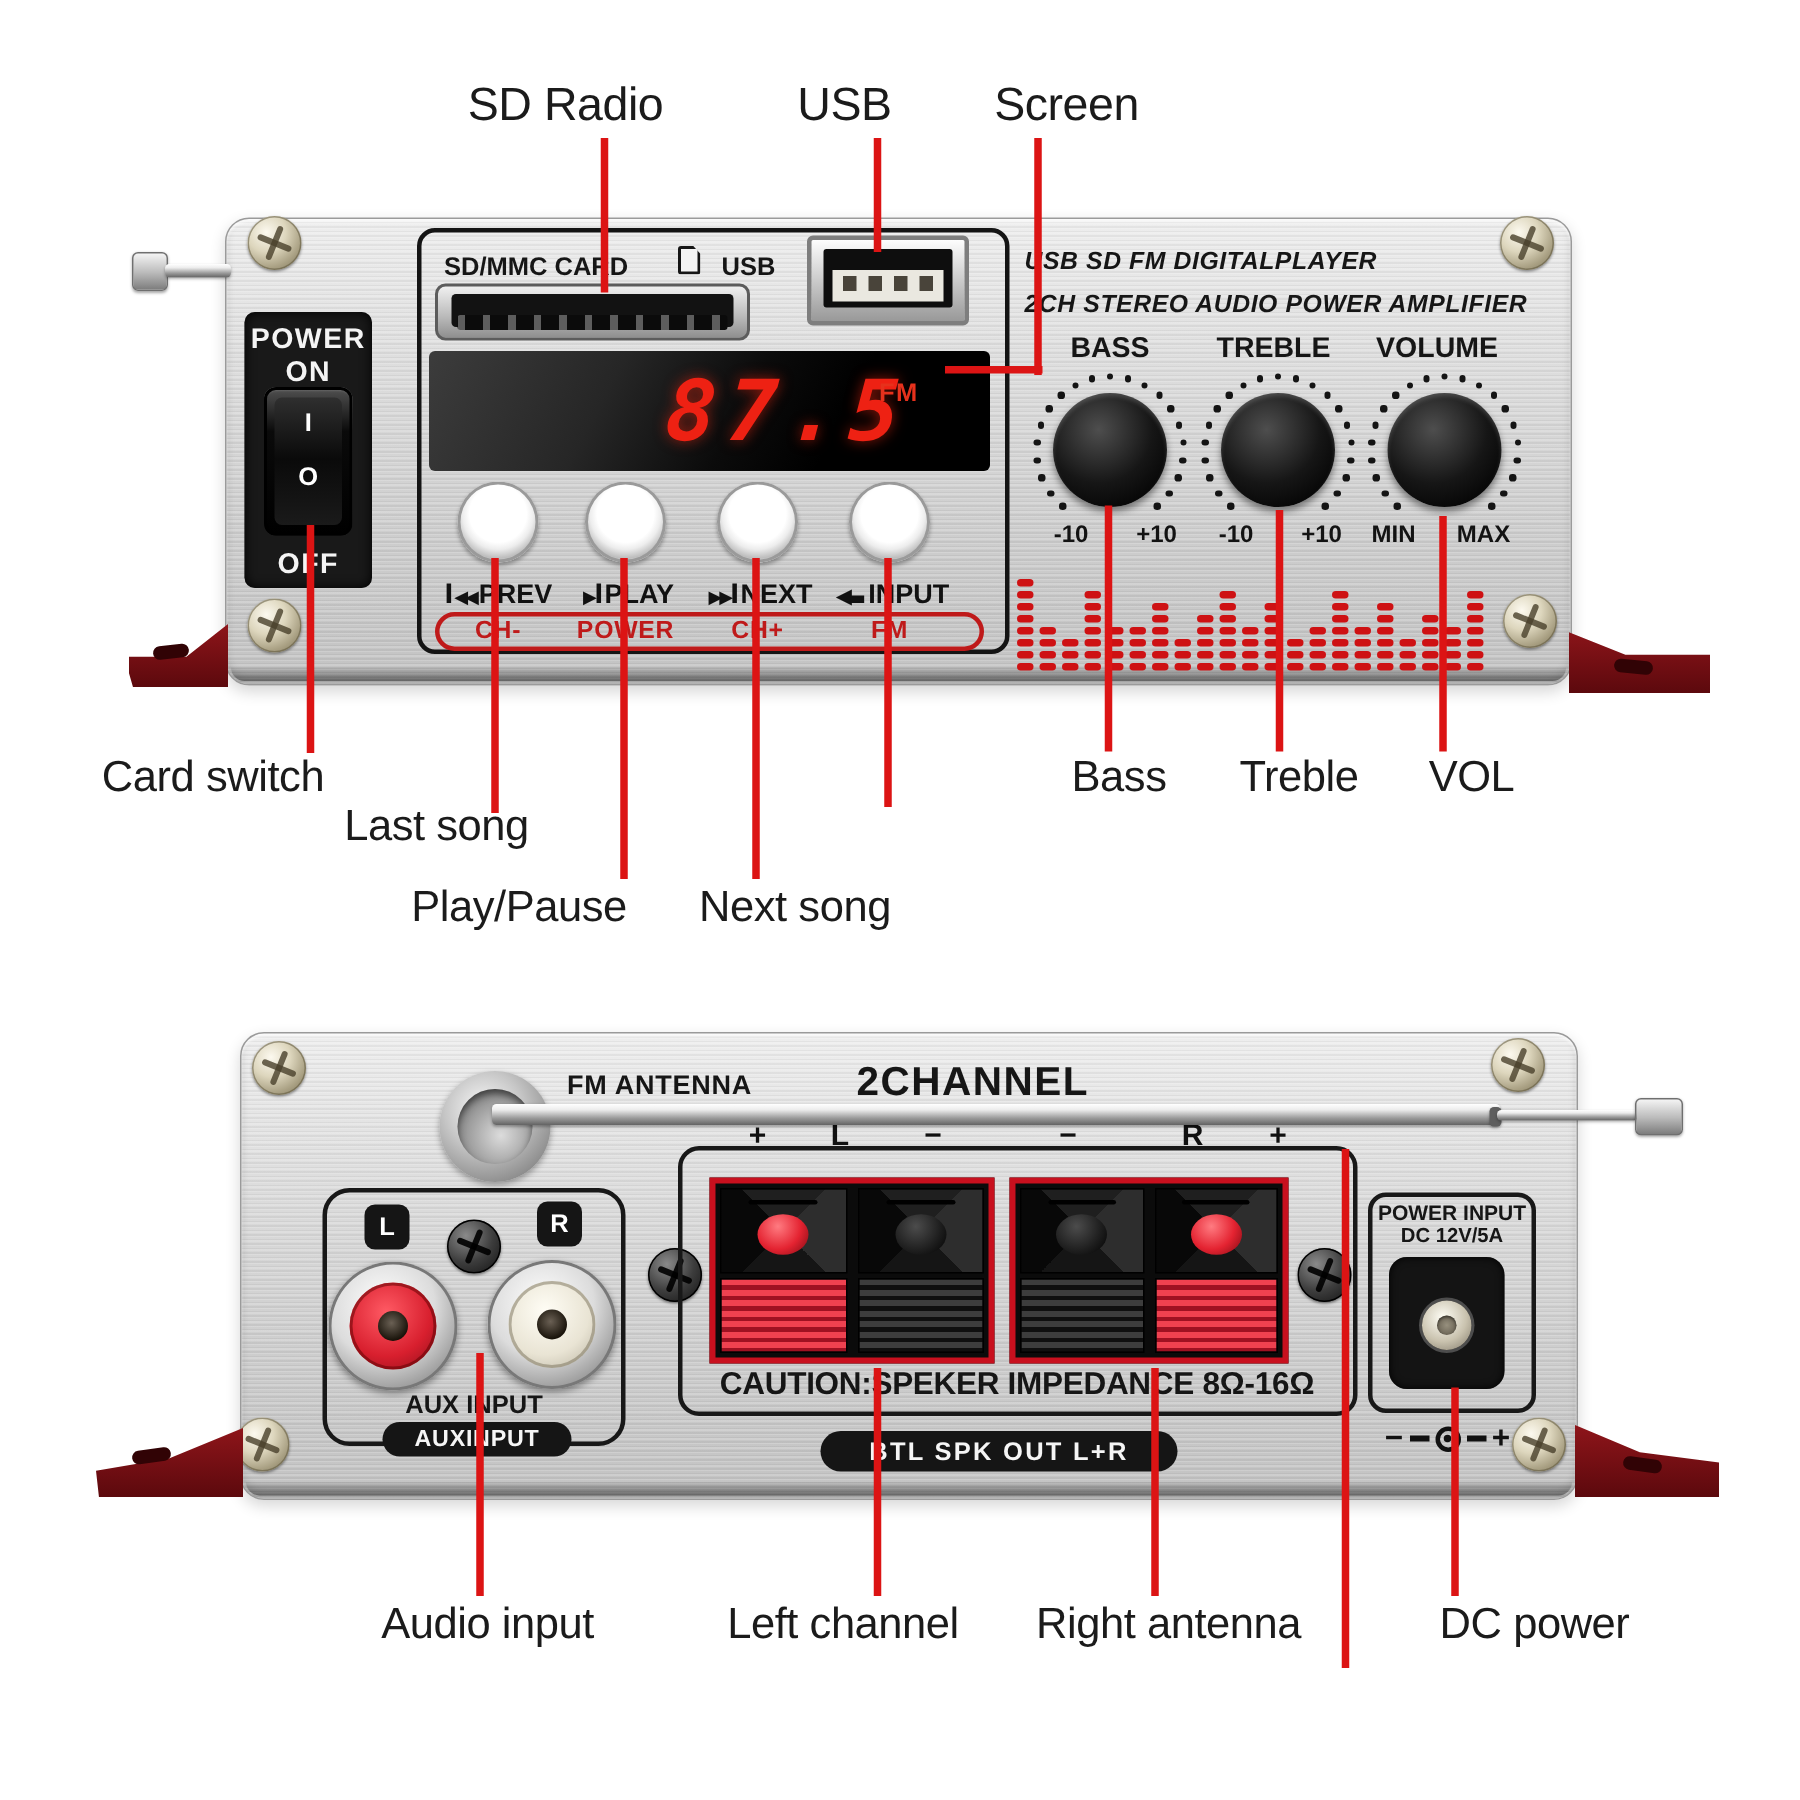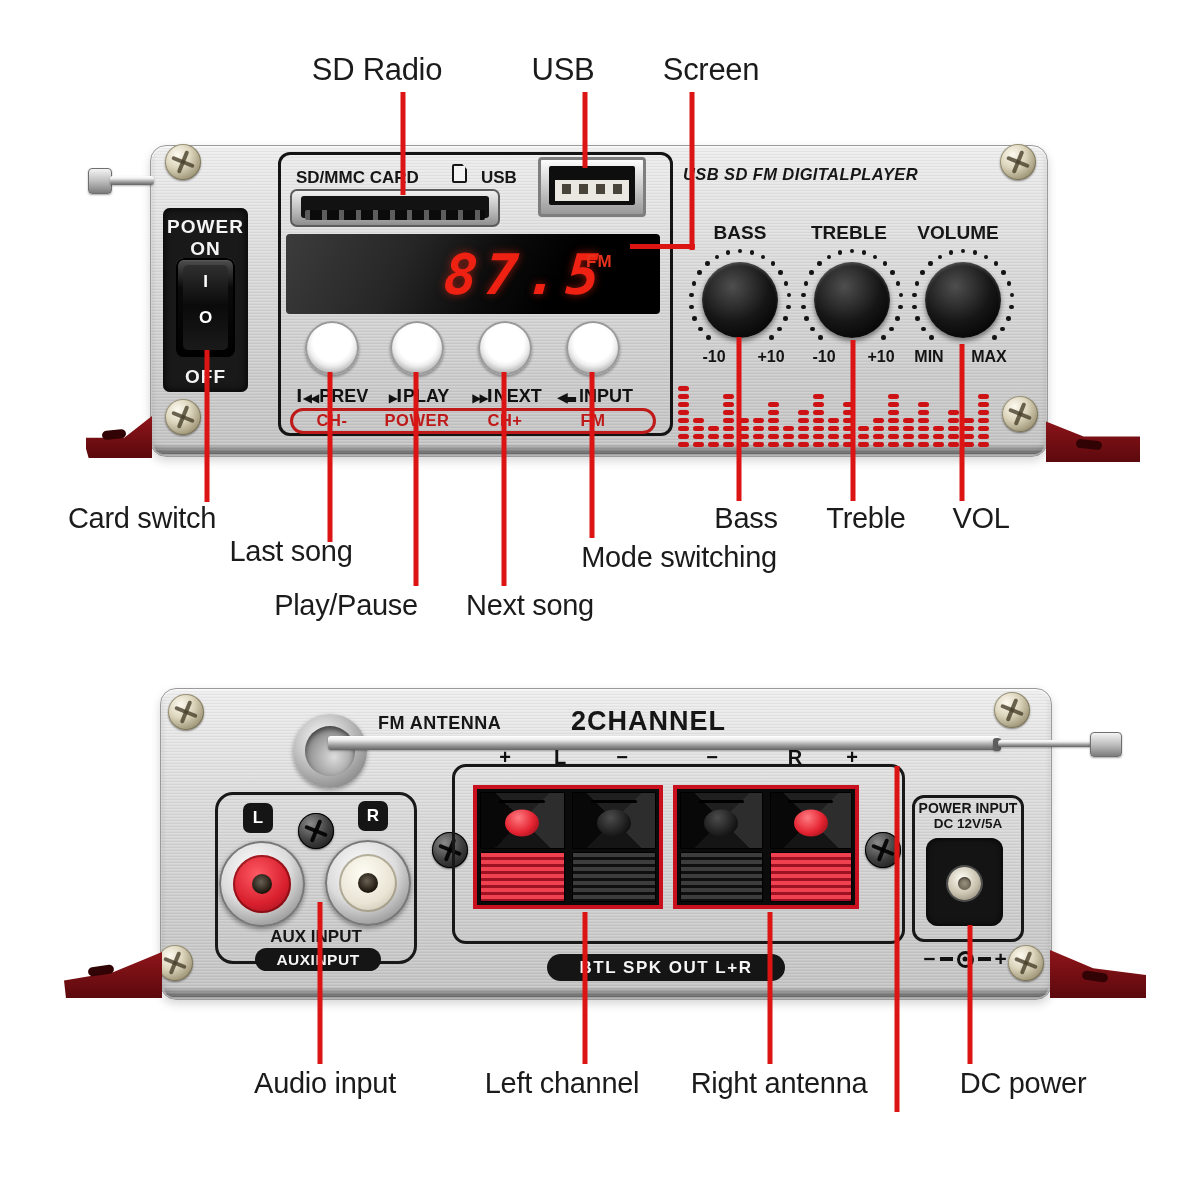--- a/index.html
+++ b/index.html
@@ -202,20 +202,21 @@
     <span>INPUT</span>
   </div>
 
   <div class="red-pill"></div>
   <div class="sub-label" style="left:332px;top:411px">CH-</div>
   <div class="sub-label" style="left:417px;top:411px">POWER</div>
   <div class="sub-label" style="left:505px;top:411px">CH+</div>
   <div class="sub-label" style="left:593px;top:411px">FM</div>
 
   <div class="panel-print" style="left:683px;top:165px;font-size:16.5px;font-style:italic;letter-spacing:.4px">USB SD FM DIGITALPLAYER</div>
+  <div class="panel-print" style="left:683px;top:194px;font-size:16.5px;font-style:italic;letter-spacing:.4px">2CH STEREO AUDIO POWER  AMPLIFIER</div>
 
   <div class="panel-print" style="left:740px;top:222px;font-size:19px;transform:translateX(-50%)">BASS</div>
   <div class="panel-print" style="left:849px;top:222px;font-size:19px;transform:translateX(-50%)">TREBLE</div>
   <div class="panel-print" style="left:958px;top:222px;font-size:19px;transform:translateX(-50%)">VOLUME</div>
 
   <div class="knob-wrap" style="left:686px;top:246px">
       <div class="knob"></div>
       <i class="kdot" style="left: 20.3034px; top: 89.3362px;"></i>
       <i class="kdot" style="left: 12.1582px; top: 80.6015px;"></i>
       <i class="kdot" style="left: 6.36799px; top: 70.1557px;"></i>
@@ -510,20 +511,21 @@
         </div>
         <div class="clip-pad dark"></div>
       </div>
     <div class="clip">
         <div class="clip-top">
           <span class="clip-btn red"></span>
         </div>
         <div class="clip-pad red"></div>
       </div>
   </div>
+  <div class="panel-print" style="left:678px;top:911px;font-size:21px;transform:translateX(-50%);letter-spacing:-.2px">CAUTION:SPEKER IMPEDANCE 8Ω-16Ω</div>
   <div class="black-pill" style="left:547px;top:954px;width:238px;height:27px;font-size:17px;letter-spacing:1.5px">BTL  SPK  OUT L+R</div>
 
   <div class="outline-box" style="left:912px;top:795px;width:112px;height:147px;border-radius:12px"></div>
   <div class="panel-print" style="left:968px;top:800px;font-size:14px;transform:translateX(-50%)">POWER INPUT</div>
   <div class="panel-print" style="left:968px;top:816px;font-size:13.5px;transform:translateX(-50%)">DC 12V/5A</div>
   <div class="dc-jack">
       <div class="dc-pin"></div>
     </div>
   <div class="polarity">
     <span>−</span>
@@ -554,21 +556,20 @@
   <div class="cline" style="left:970px;top:925px;height:139px"></div>
 
   <div class="callout t" style="left:377px;top:52px">SD Radio</div>
   <div class="callout t" style="left:563px;top:52px">USB</div>
   <div class="callout t" style="left:711px;top:52px">Screen</div>
 
   <div class="callout" style="left:142px;top:502px">Card switch</div>
   <div class="callout" style="left:291px;top:535px">Last song</div>
   <div class="callout" style="left:346px;top:589px">Play/Pause</div>
   <div class="callout" style="left:530px;top:589px">Next song</div>
-  <div class="callout" style="left:679px;top:541px">Mode switching</div>
   <div class="callout" style="left:746px;top:502px">Bass</div>
   <div class="callout" style="left:866px;top:502px">Treble</div>
   <div class="callout" style="left:981px;top:502px">VOL</div>
 
   <div class="callout" style="left:325px;top:1067px">Audio input</div>
   <div class="callout" style="left:562px;top:1067px">Left channel</div>
   <div class="callout" style="left:779px;top:1067px">Right antenna</div>
   <div class="callout" style="left:1023px;top:1067px">DC power</div>
 
 </div>

